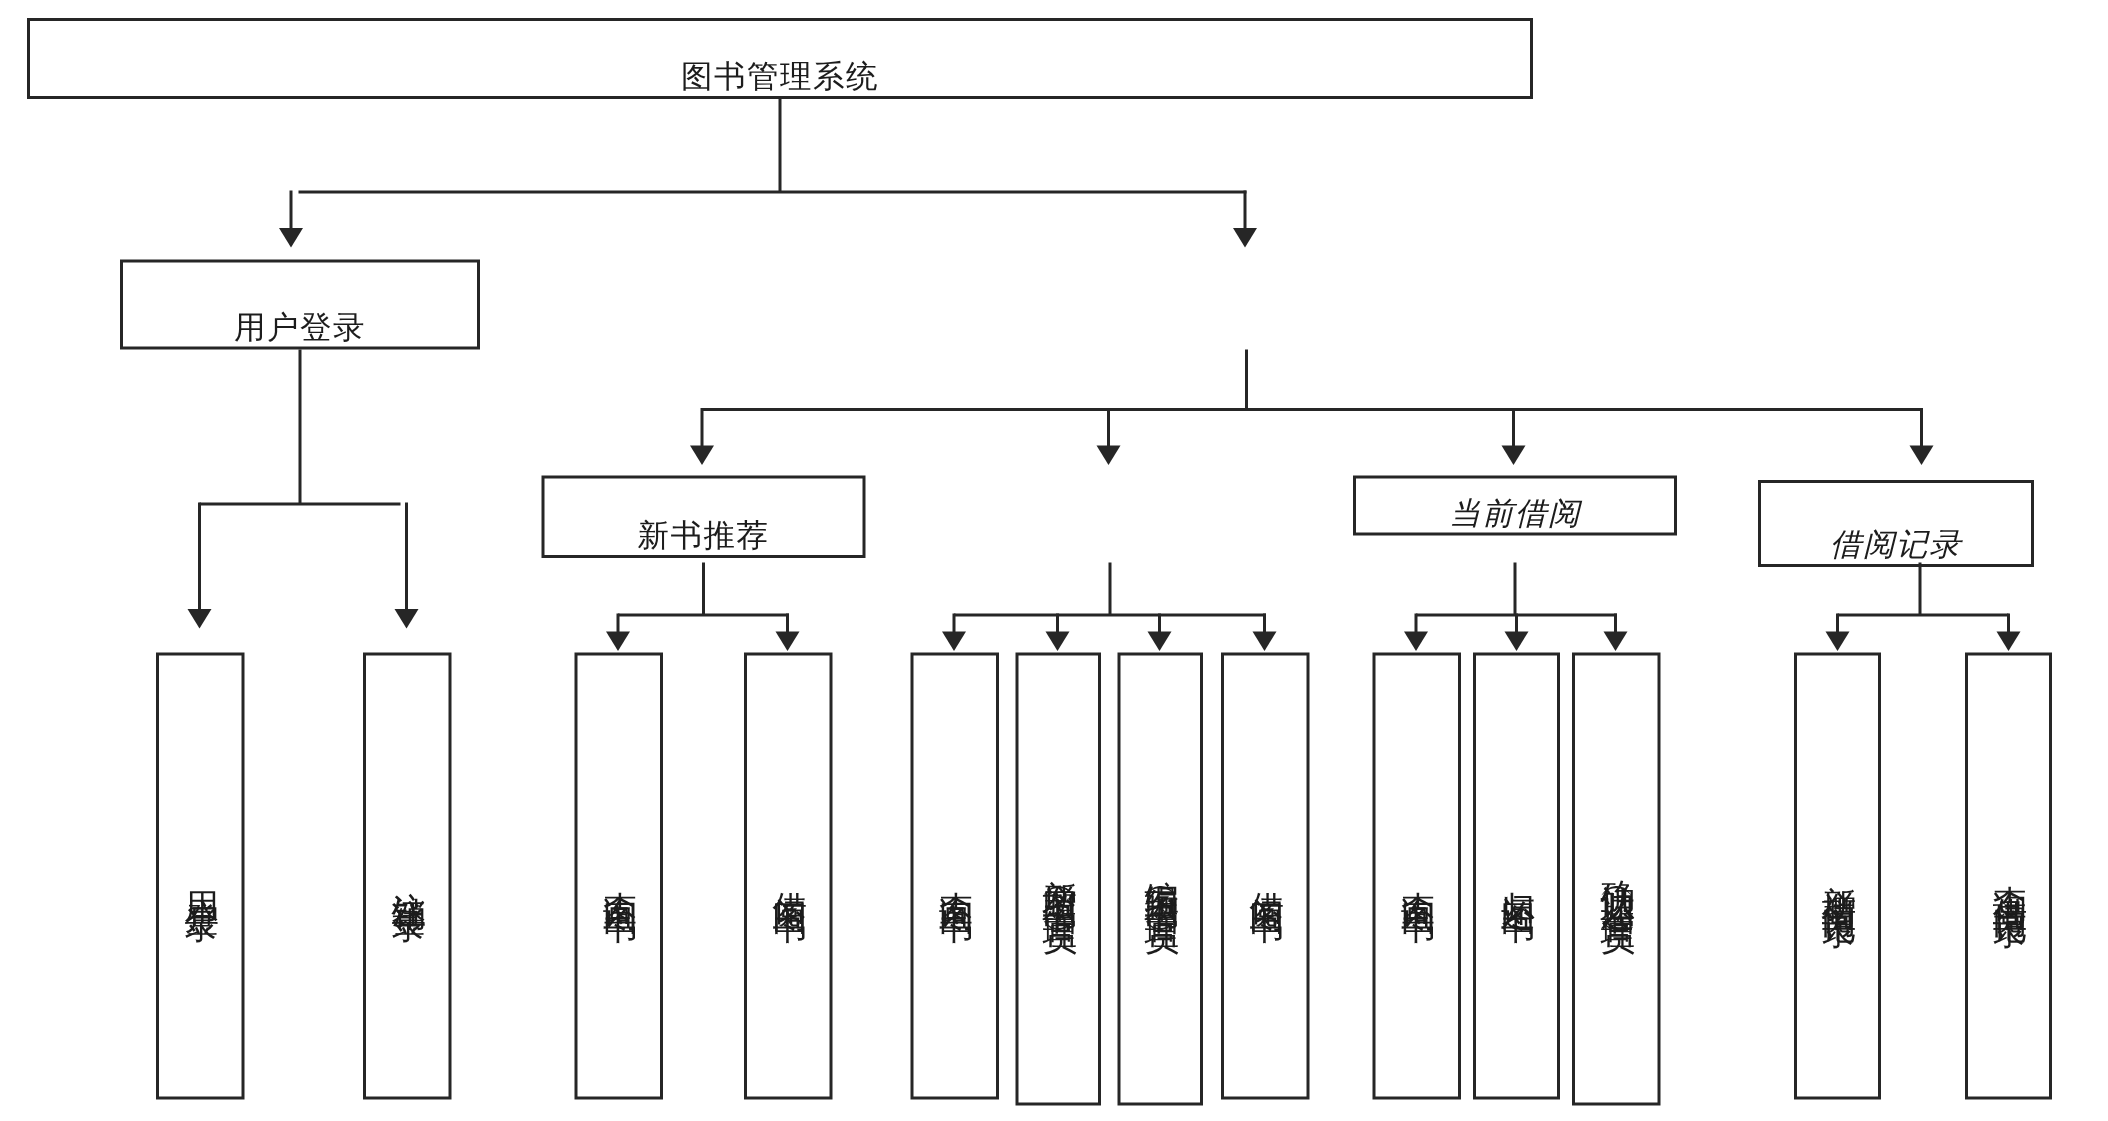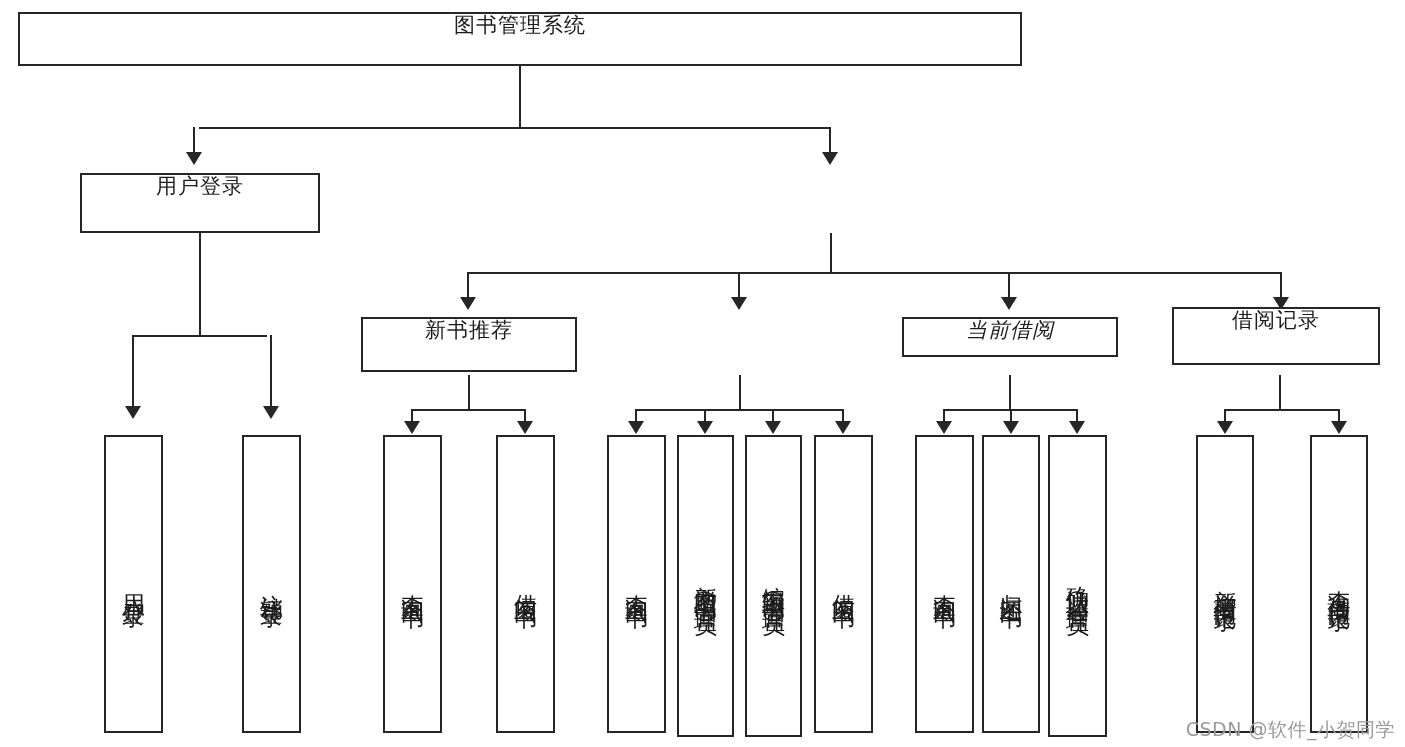--- a/index.html
+++ b/index.html
@@ -14,21 +14,21 @@
     background:#ffffff;
     overflow:hidden;
   }
   
   .node{
     position:absolute;
     box-sizing:border-box;
     border:2px solid #262626;
     background:#ffffff;
     display:flex;
-    align-items:flex-start;
+    align-items:flex-end;
     justify-content:center;
     line-height:1.12;
   }
   .node .label{
     display:block;
     text-align:center;
     color:#1c1c1c;
     white-space:pre-line;
   }
   
@@ -118,21 +118,21 @@
   <div class="arrow" style="left:1001px;top:297px;"></div>
   <div class="vline" style="left:1280px;top:272px;width:2px;height:28px;"></div>
   <div class="arrow" style="left:1273px;top:297px;"></div>
 
   <div class="node h-node" style="left:361px;top:317px;width:216px;height:55px;">
     <span class="label">新书推荐</span>
   </div>
   <div class="node h-node" style="left:902px;top:317px;width:216px;height:40px;font-style:italic;">
     <span class="label">当前借阅</span>
   </div>
-  <div class="node h-node" style="left:1172px;top:307px;width:208px;height:58px;">
+  <div class="node h-node" style="left:1172px;top:320px;width:184px;height:58px;font-style:italic;">
     <span class="label">借阅记录</span>
   </div>
 
   <div class="vline" style="left:468px;top:375px;width:2px;height:35px;"></div>
   <div class="hline" style="left:412px;top:409px;width:114px;height:2px;"></div>
   <div class="vline" style="left:411px;top:409px;width:2px;height:14px;"></div>
   <div class="arrow" style="left:404px;top:421px;"></div>
   <div class="vline" style="left:524px;top:409px;width:2px;height:14px;"></div>
   <div class="arrow" style="left:517px;top:421px;"></div>
 
@@ -200,15 +200,14 @@
     <span class="label">确认归还（管理员）</span>
   </div>
 
   <div class="node v-node" style="left:1196px;top:435px;width:58px;height:298px;">
     <span class="label">新增借阅记录</span>
   </div>
   <div class="node v-node" style="left:1310px;top:435px;width:58px;height:298px;">
     <span class="label">查询借阅记录</span>
   </div>
 
-  <div id="watermark">CSDN @软件_小贺同学</div>
 
 </div>
 
 </body></html>

